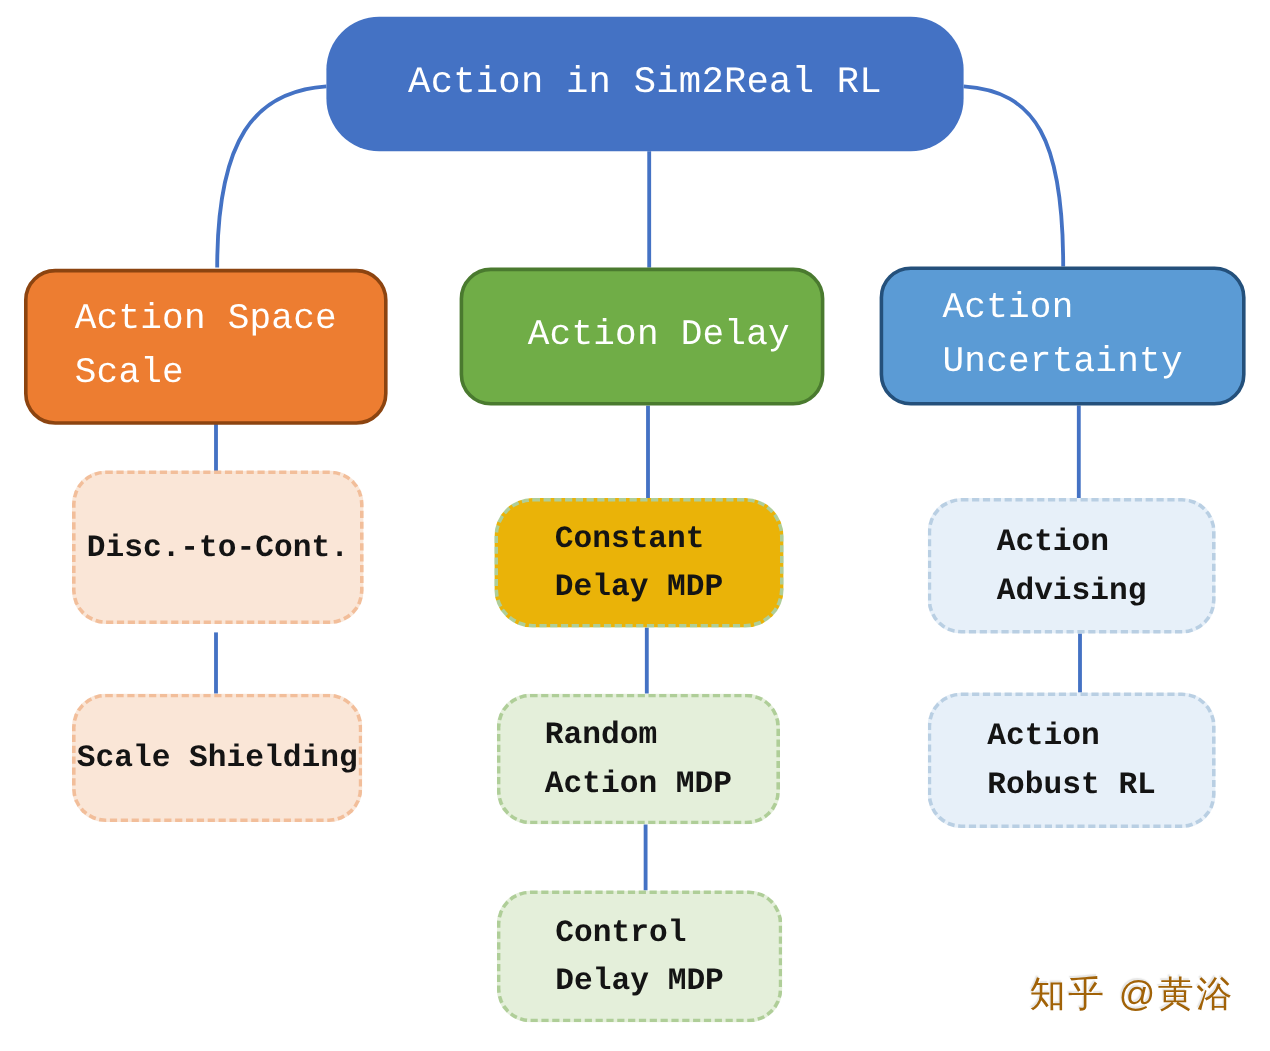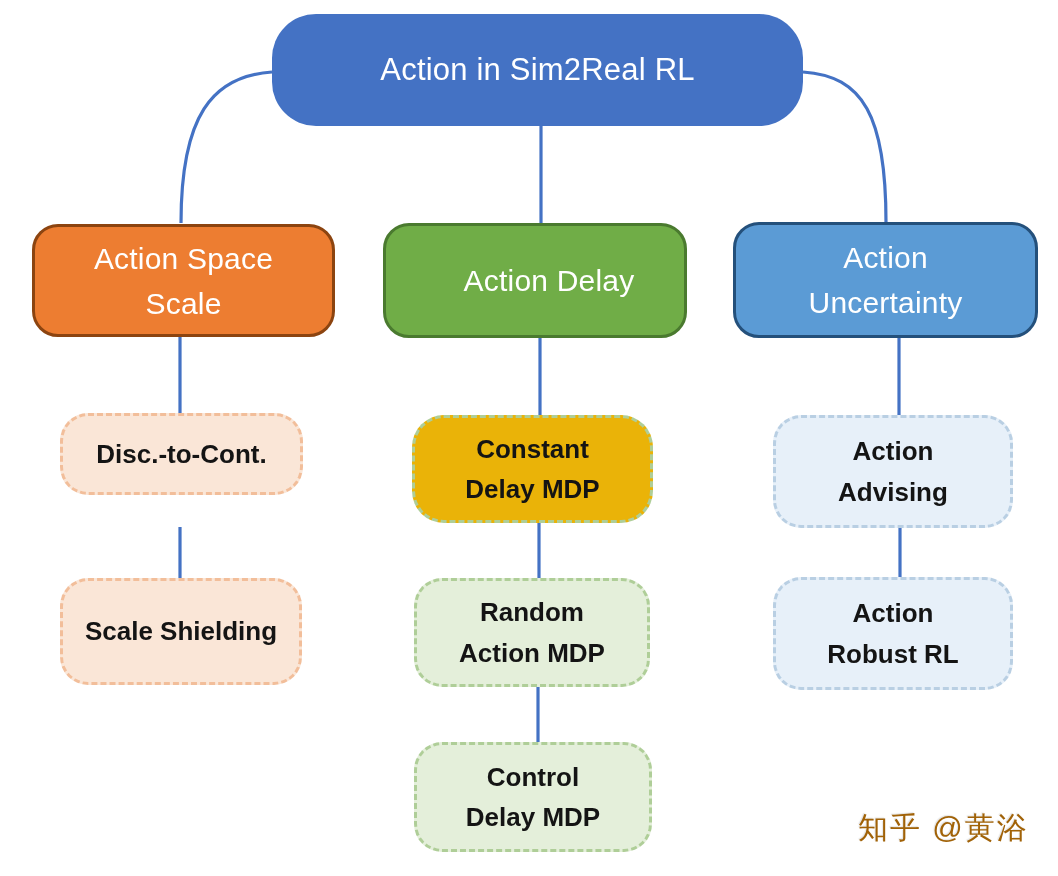--- a/index.html
+++ b/index.html
@@ -20,22 +20,23 @@
     fill: none;
     stroke-width: 3.2px;
     stroke-linecap: butt;
   }
   .node {
     position: absolute;
     box-sizing: border-box;
     display: flex;
     align-items: center;
     justify-content: center;
-    text-align: center;
+    text-align: left;
     white-space: pre-line;
+    font-family: Liberation Mono, monospace;
   }
   .root {
     border-radius: 44px;
     color: #ffffff;
     font-size: 31px;
     line-height: 1.3;
     letter-spacing: 0.2px;
   }
   .branch {
     border: 3px solid;
@@ -48,24 +49,24 @@
   .child {
     border: 3px dashed;
     border-radius: 28px;
     color: #141414;
     font-weight: 700;
     font-size: 26px;
     line-height: 1.55;
   }
   
   .n-root { left: 272px; top: 14px;  width: 531px; height: 112px; }
-  .n-b1   { left: 32px;  top: 224px; width: 303px; height: 113px; }
+  .n-b1   { left: 20px;  top: 224px; width: 303px; height: 130px; }
   .n-b2   { left: 383px; top: 223px; width: 304px; height: 115px; }
   .n-b3   { left: 733px; top: 222px; width: 305px; height: 116px; }
-  .n-c11  { left: 60px;  top: 413px; width: 243px; height: 82px; }
+  .n-c11  { left: 60px;  top: 392px; width: 243px; height: 128px; }
   .n-c12  { left: 60px;  top: 578px; width: 242px; height: 107px; }
   .n-c21  { left: 412px; top: 415px; width: 241px; height: 108px; }
   .n-c22  { left: 414px; top: 578px; width: 236px; height: 109px; }
   .n-c23  { left: 414px; top: 742px; width: 238px; height: 110px; }
   .n-c31  { left: 773px; top: 415px; width: 240px; height: 113px; }
   .n-c32  { left: 773px; top: 577px; width: 240px; height: 113px; }
   .watermark {
     position: absolute;
     left: 858px; top: 808px;
     font-size: 30px;

